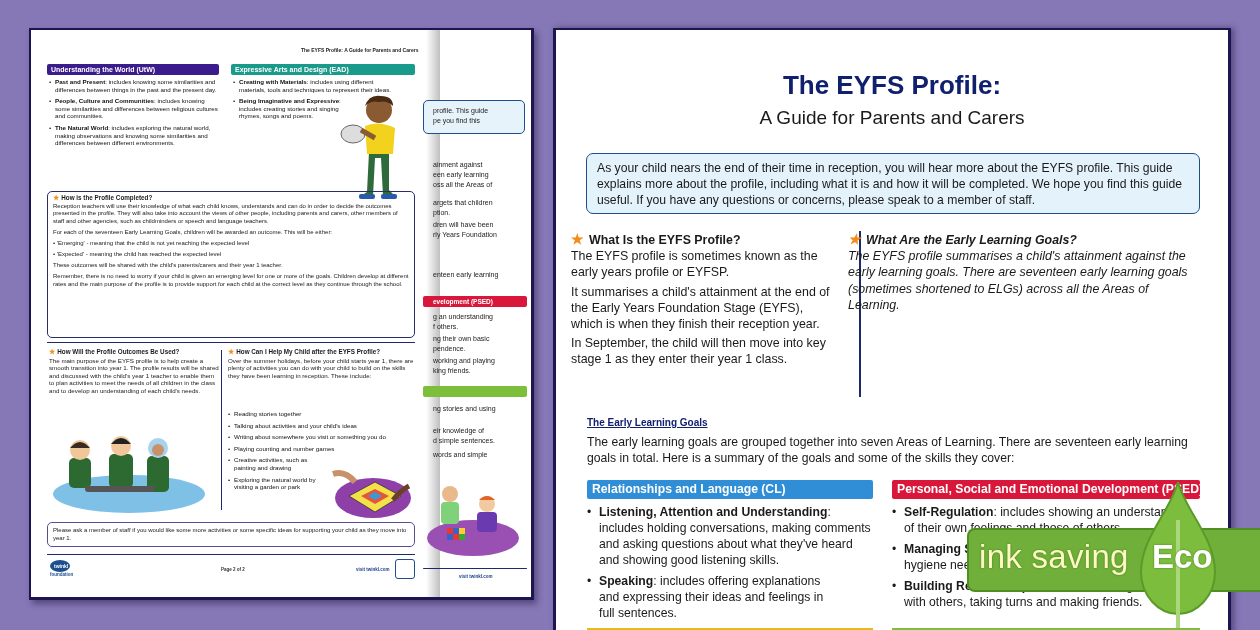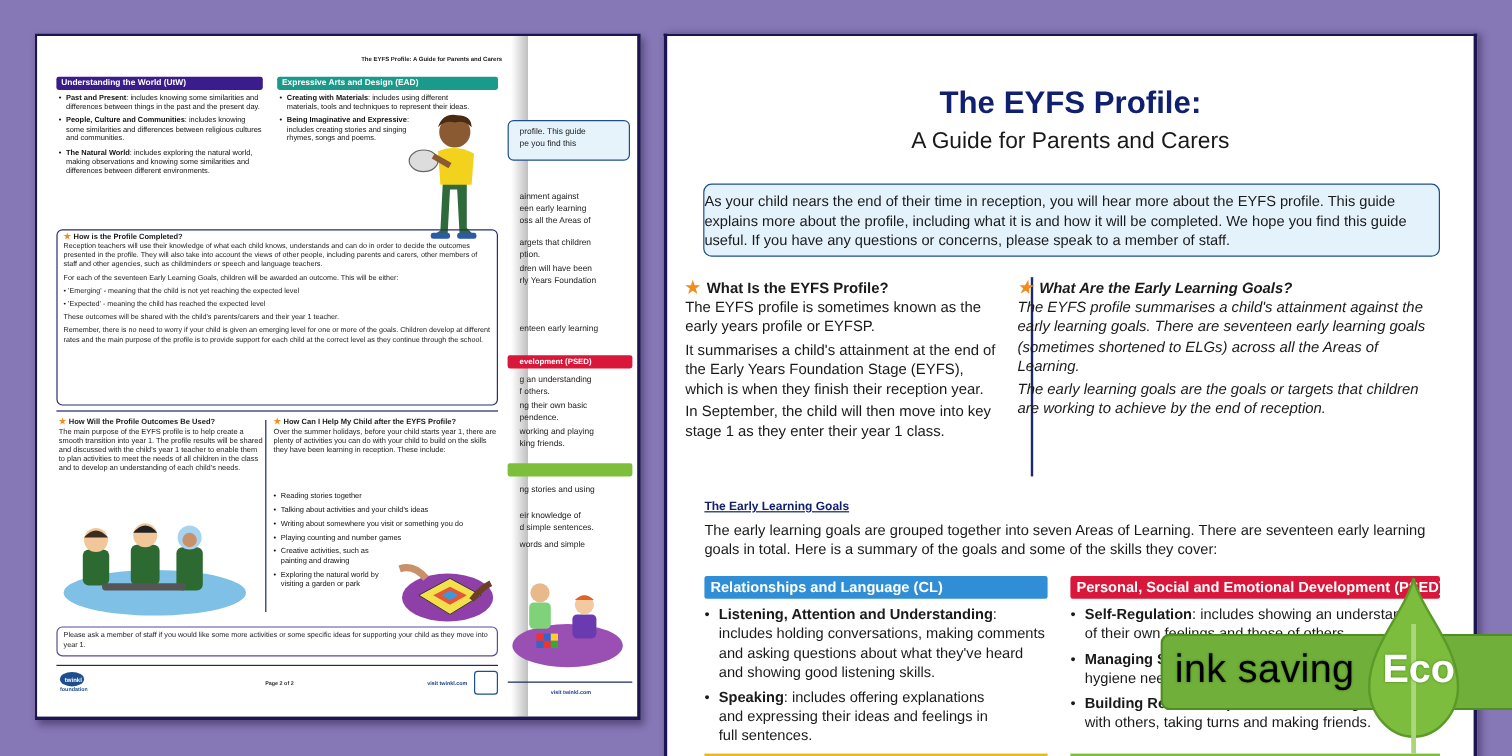--- a/index.html
+++ b/index.html
@@ -49,38 +49,38 @@
   .ill { position: absolute; }
 
   
   .front-page {
     position: absolute; left: 553px; top: 28px; width: 678px; height: 620px;
     background: #fff; border-left: 3px solid #1c1650; border-top: 2px solid #1c1650; border-right: 3px solid #1c1650;
     box-shadow: 3px 0 6px rgba(30,20,60,0.45);
   }
   .title { position: absolute; left: 0; top: 40px; width: 100%; text-align: center; font-size: 26px; font-weight: bold; color: #10206e; }
   .subtitle { position: absolute; left: 0; top: 77px; width: 100%; text-align: center; font-size: 19px; color: #1a1a1a; }
-  .intro { position: absolute; left: 30px; top: 123px; width: 614px; height: 61px; border: 1.5px solid #1d4f8e; border-radius: 7px; background: #e4f2fb; padding: 6px 0; font-size: 12.2px; line-height: 16.2px; }
+  .intro { position: absolute; left: 30px; top: 123px; width: 614px; height: 61px; border: 1.5px solid #1d4f8e; border-radius: 7px; background: #e4f2fb; padding: 6px 10px; font-size: 12.2px; line-height: 16.2px; }
   .fcol { position: absolute; font-size: 12.4px; line-height: 16.2px; }
   .fcol .h { font-weight: bold; font-size: 12.4px; margin-bottom: 0; }
   .fcol p { margin-bottom: 3px; }
   .fcol .star { font-size: 14px; }
   .fdiv { position: absolute; left: 303px; top: 201px; width: 1.5px; height: 166px; background: #1d2a6a; }
   .elg-h { position: absolute; left: 31px; top: 387px; font-size: 10px; font-weight: bold; color: #10206e; text-decoration: underline; }
   .elg-p { position: absolute; left: 31px; top: 404px; width: 615px; font-size: 12.2px; line-height: 16.2px; }
   .fbar { position: absolute; height: 19px; border-radius: 2px; color: #fff; font-weight: bold; font-size: 12.2px; line-height: 19px; padding-left: 5px; white-space: nowrap; overflow: hidden; }
   .flist { position: absolute; font-size: 12.2px; line-height: 16px; }
   .flist li { list-style: none; position: relative; padding-left: 12px; margin-bottom: 5px; }
   .flist li::before { content: "•"; position: absolute; left: 0; }
   .fline { position: absolute; height: 2px; }
 
   
   .eco { position: absolute; left: 967px; top: 498px; width: 293px; height: 132px; }
   .eco-band { position: absolute; left: 0; top: 30px; width: 293px; height: 64px; background: #6faf3a; border: 2px solid #4f8f22; border-radius: 8px 0 0 8px; border-right: none; }
-  .eco-text { position: absolute; left: 12px; top: 40px; font-size: 33px; color: #000000; font-weight: normal; letter-spacing: 0.3px; text-shadow: 0 0 2px #3f7a18; white-space: nowrap; }
+  .eco-text { position: absolute; left: 12px; top: 40px; font-size: 33px; color: #fef9c3; font-weight: normal; letter-spacing: 0.3px; text-shadow: 0 0 2px #3f7a18; white-space: nowrap; }
   .eco-leaf { position: absolute; left: 168px; top: -18px; }
   .eco-word { position: absolute; left: 185px; top: 40px; font-size: 33px; font-weight: bold; color: #fff; text-shadow: 0 0 2px #3f7a18; }
 </style>
 </head>
 <body>
 
 <div class="back-page">
   <div class="inner">
     <div class="bp-header">The EYFS Profile: A Guide for Parents and Carers</div>
 
@@ -234,21 +234,20 @@
     <p>The EYFS profile is sometimes known as the early years profile or EYFSP.</p>
     <p>It summarises a child's attainment at the end of the Early Years Foundation Stage (EYFS), which is when they finish their reception year.</p>
     <p>In September, the child will then move into key stage 1 as they enter their year 1 class.</p>
   </div>
 
   <div class="fdiv"></div>
 
   <div class="fcol" style="left:292px; top:201px; width:352px;font-style:italic;">
     <div class="h"><span class="star">★</span> <span>What Are the Early Learning Goals?</span></div>
     <p>The EYFS profile summarises a child's attainment against the early learning goals. There are seventeen early learning goals (sometimes shortened to ELGs) across all the Areas of Learning.</p>
-    <p>The early learning goals are the goals or targets that children are working to achieve by the end of reception.</p>
   </div>
 
   <div class="elg-h">The Early Learning Goals</div>
   <div class="elg-p">The early learning goals are grouped together into seven Areas of Learning. There are seventeen early learning goals in total. Here is a summary of the goals and some of the skills they cover:</div>
 
   <div class="fbar" style="left:31px; top:450px; width:286px; background:#2f8ed6;">Relationships and Language (CL)</div>
   <ul class="flist" style="left:31px; top:474px; width:286px;">
     <li><b>Listening, Attention and Understanding</b><span>: includes holding conversations, making comments and asking questions about what they've heard and showing good listening skills.</span></li>
     <li style="width:250px;"><b>Speaking</b><span>: includes offering explanations and expressing their ideas and feelings in full sentences.</span></li>
   </ul>

